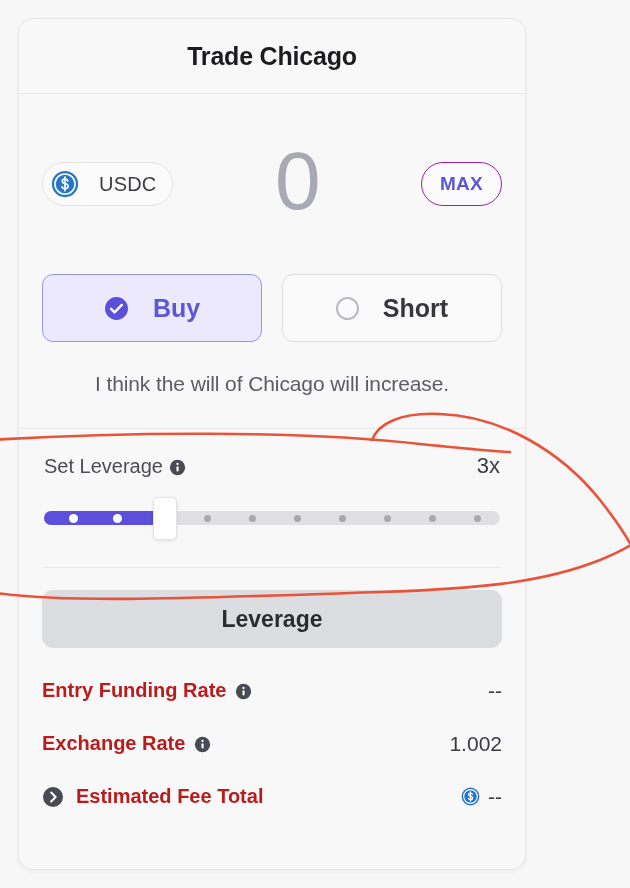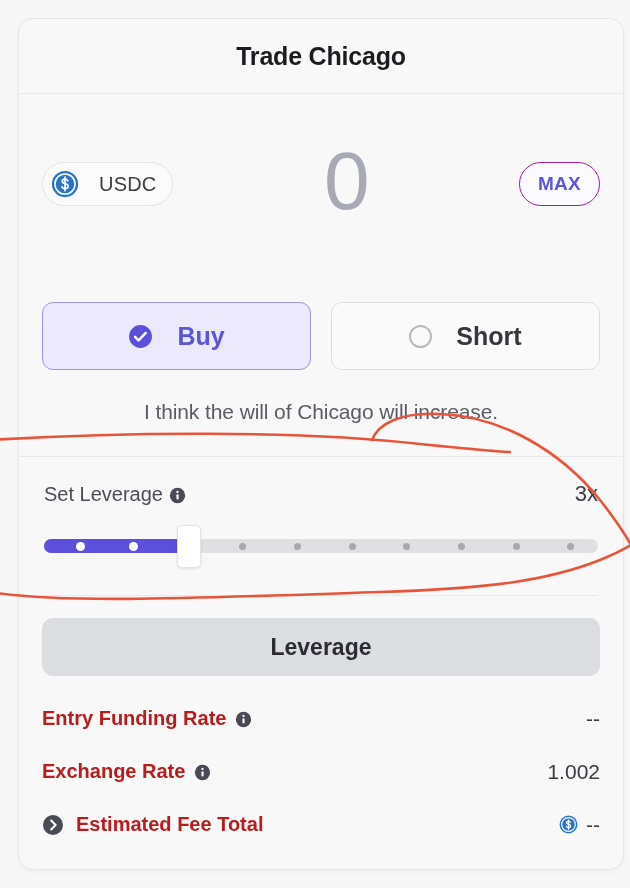--- a/index.html
+++ b/index.html
@@ -19,21 +19,21 @@
     position: relative;
     width: 630px;
     height: 888px;
   }
 
   
   .card {
     position: absolute;
     left: 18px;
     top: 18px;
-    width: 606px;
+    width: 508px;
     height: 852px;
     background: #f8f8f8;
     border: 1px solid #e6e6e6;
     border-radius: 15px;
     box-sizing: border-box;
     box-shadow: 0 2px 5px rgba(0,0,0,0.045);
     overflow: hidden;
   }
 
   
@@ -123,21 +123,20 @@
     height: 68px;
     border-radius: 11px;
     display: flex;
     align-items: center;
     justify-content: center;
     gap: 24px;
     font-size: 25px;
     font-weight: bold;
     box-sizing: border-box;
     cursor: pointer;
-    margin-top: 28px;
   }
   .side-btn.selected {
     background: #ebe9fb;
     border: 1px solid #9b95ea;
     color: #5d56d6;
   }
   .side-btn.unselected {
     background: #fafafa;
     border: 1px solid #dedede;
     color: #36363c;

